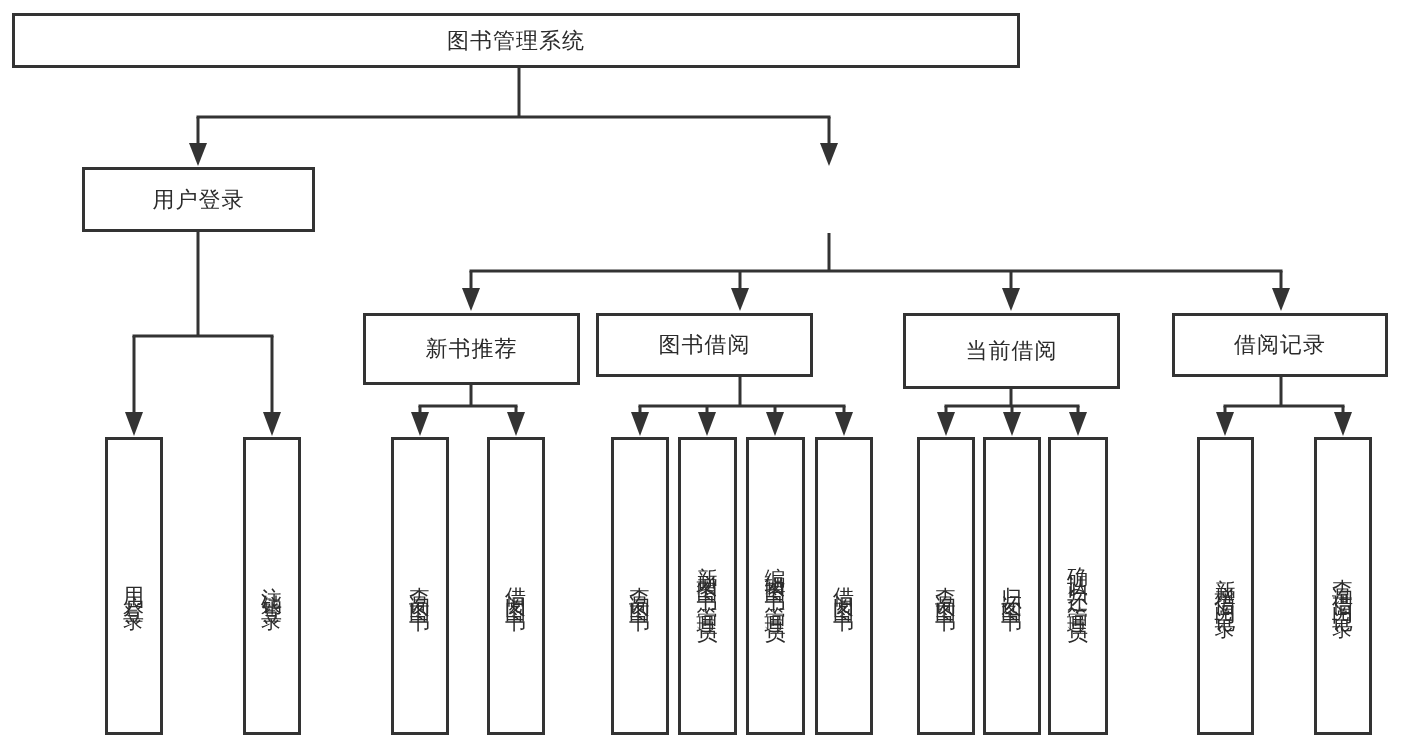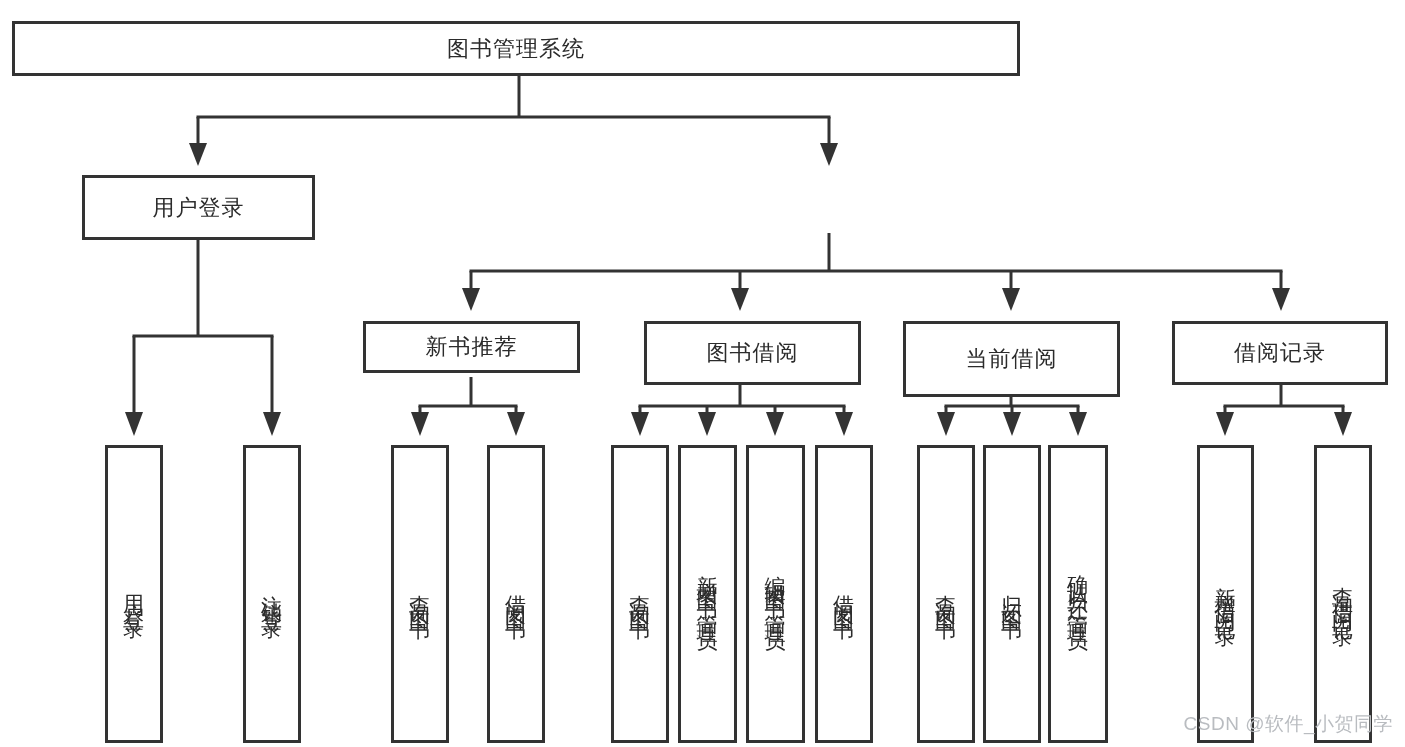--- a/index.html
+++ b/index.html
@@ -32,21 +32,20 @@
   }
   .node {
     position: absolute;
     box-sizing: border-box;
     border: 3px solid #333333;
     background: #ffffff;
     display: flex;
     align-items: center;
     justify-content: center;
     color: #2b2b2b;
-    margin-top: 8px;
   }
   .h-node {
     font-size: 22px;
     letter-spacing: 1px;
     white-space: nowrap;
   }
   .v-node {
     writing-mode: vertical-rl;
     text-orientation: mixed;
     font-size: 21px;
@@ -142,22 +141,22 @@
       <polygon points="1216,412 1234,412 1225,436"></polygon>
       <line x1="1343" y1="406" x2="1343" y2="414"></line>
       <polygon points="1334,412 1352,412 1343,436"></polygon>
     </g>
   </svg>
 
   <div class="node h-node" style="left:12px; top:13px; width:1008px; height:55px;">图书管理系统</div>
 
   <div class="node h-node" style="left:82px; top:167px; width:233px; height:65px;">用户登录</div>
 
-  <div class="node h-node" style="left:363px; top:313px; width:217px; height:52px;">新书推荐</div>
-  <div class="node h-node" style="left:644px; top:313px; width:217px; height:64px;">图书借阅</div>
+  <div class="node h-node" style="left:363px; top:313px; width:217px; height:72px;">新书推荐</div>
+  <div class="node h-node" style="left:596px; top:313px; width:217px; height:64px;">图书借阅</div>
   <div class="node h-node" style="left:903px; top:313px; width:217px; height:76px;">当前借阅</div>
   <div class="node h-node" style="left:1172px; top:313px; width:216px; height:64px;">借阅记录</div>
 
   <div class="node v-node" style="left:105px; top:437px; width:58px; height:298px;">用户登录</div>
   <div class="node v-node" style="left:243px; top:437px; width:58px; height:298px;">注销登录</div>
 
   <div class="node v-node" style="left:391px; top:437px; width:58px; height:298px;">查询图书</div>
   <div class="node v-node" style="left:487px; top:437px; width:58px; height:298px;">借阅图书</div>
 
   <div class="node v-node" style="left:611px; top:437px; width:58px; height:298px;">查询图书</div>
@@ -165,15 +164,14 @@
   <div class="node v-node" style="left:746px; top:437px; width:59px; height:298px;">编辑图书（管理员）</div>
   <div class="node v-node" style="left:815px; top:437px; width:58px; height:298px;">借阅图书</div>
 
   <div class="node v-node" style="left:917px; top:437px; width:58px; height:298px;">查询图书</div>
   <div class="node v-node" style="left:983px; top:437px; width:58px; height:298px;">归还图书</div>
   <div class="node v-node" style="left:1048px; top:437px; width:60px; height:298px;">确认归还（管理员）</div>
 
   <div class="node v-node" style="left:1197px; top:437px; width:57px; height:298px;">新增借阅记录</div>
   <div class="node v-node" style="left:1314px; top:437px; width:58px; height:298px;">查询借阅记录</div>
 
-  <div class="watermark">CSDN @软件_小贺同学</div>
 
 </div>
 
 </body></html>

